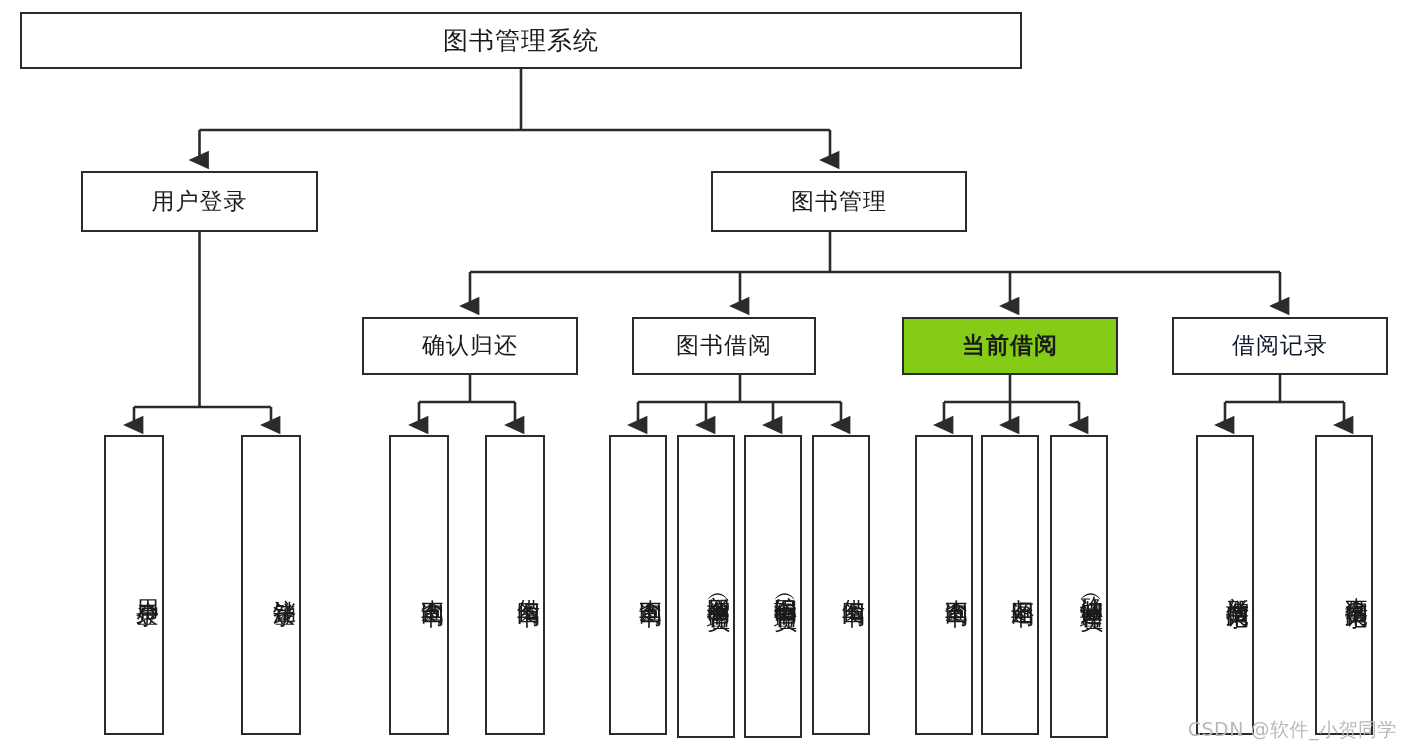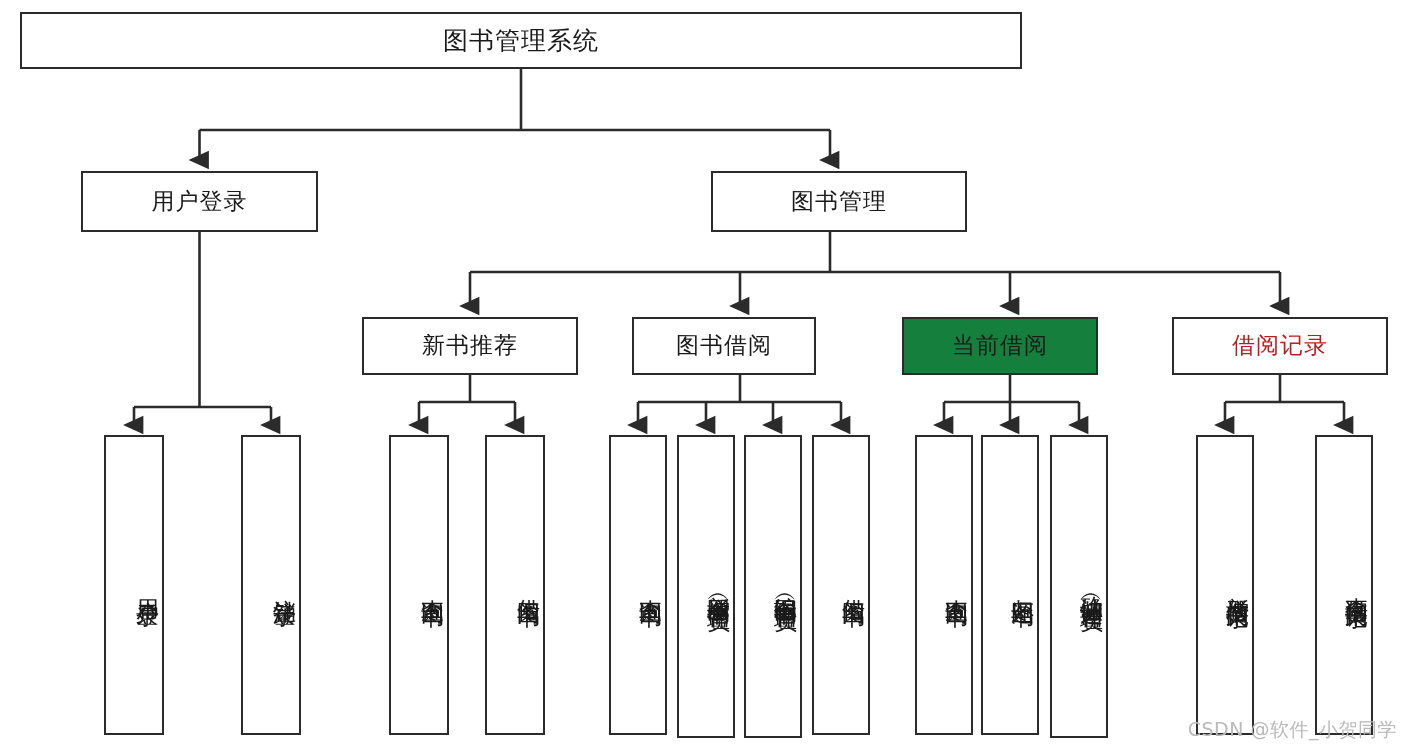--- a/index.html
+++ b/index.html
@@ -131,29 +131,29 @@
   </div>
 
   <div class="node horizontal" style="left: 81px; top: 171px; width: 237px; height: 61px; border-color: rgb(43, 43, 43); background: rgb(255, 255, 255); color: rgb(26, 26, 26);">
     <span>用户登录</span>
   </div>
   <div class="node horizontal" style="left: 711px; top: 171px; width: 256px; height: 61px; border-color: rgb(43, 43, 43); background: rgb(255, 255, 255); color: rgb(26, 26, 26);">
     <span>图书管理</span>
   </div>
 
   <div class="node horizontal" style="left: 362px; top: 317px; width: 216px; height: 58px; border-color: rgb(43, 43, 43); background: rgb(255, 255, 255); color: rgb(26, 26, 26);">
-    <span>新书推荐</span>
+    <span>确认归还</span>
   </div>
   <div class="node horizontal" style="left: 632px; top: 317px; width: 184px; height: 58px; border-color: rgb(43, 43, 43); background: rgb(255, 255, 255); color: rgb(26, 26, 26);">
     <span>图书借阅</span>
   </div>
-  <div class="node horizontal" style="left: 902px; top: 317px; width: 196px; height: 58px; border-color: rgb(43, 43, 43); background: #15803d; color: rgb(26, 26, 26);">
+  <div class="node horizontal" style="left: 902px; top: 317px; width: 216px; height: 58px; border-color: rgb(43, 43, 43); background: #84cc16; color: rgb(26, 26, 26); font-weight: bold;">
     <span>当前借阅</span>
   </div>
-  <div class="node horizontal" style="left: 1172px; top: 317px; width: 216px; height: 58px; border-color: rgb(43, 43, 43); background: rgb(255, 255, 255); color: #b91c1c;">
+  <div class="node horizontal" style="left: 1172px; top: 317px; width: 216px; height: 58px; border-color: rgb(43, 43, 43); background: rgb(255, 255, 255); color: #0f172a;">
     <span>借阅记录</span>
   </div>
 
   <div class="node vertical" style="left: 104px; top: 435px; width: 60px; height: 300px; border-color: rgb(43, 43, 43); background: rgb(255, 255, 255); color: rgb(26, 26, 26);">
     <span class="vlabel">用户登录</span>
   </div>
   <div class="node vertical" style="left: 241px; top: 435px; width: 60px; height: 300px; border-color: rgb(43, 43, 43); background: rgb(255, 255, 255); color: rgb(26, 26, 26);">
     <span class="vlabel">注销登录</span>
   </div>
   <div class="node vertical" style="left: 389px; top: 435px; width: 60px; height: 300px; border-color: rgb(43, 43, 43); background: rgb(255, 255, 255); color: rgb(26, 26, 26);">

